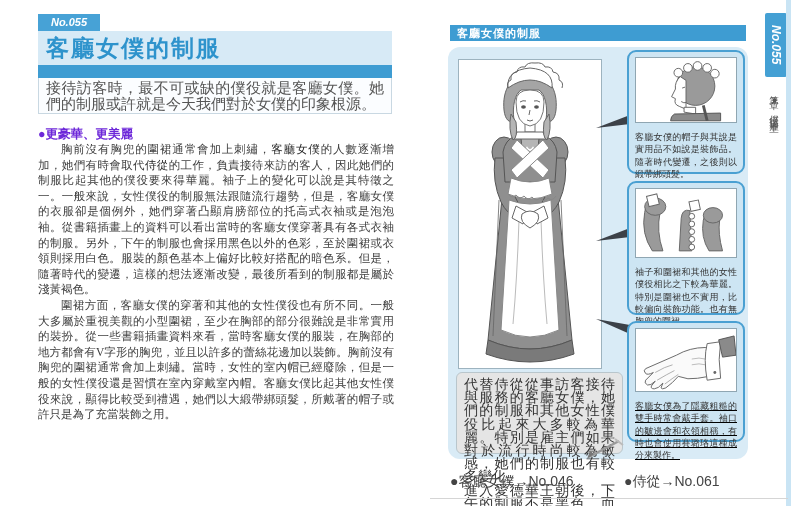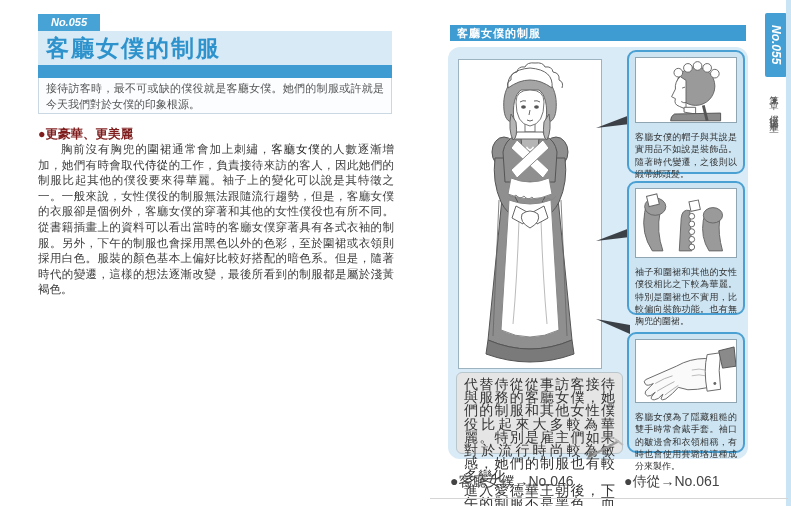--- a/index.html
+++ b/index.html
@@ -11,23 +11,23 @@
   .lp-badge { position:absolute; left:38px; top:14px; width:62px; height:17px;
     background:#47a2d6; color:#fff; font-weight:bold; font-size:11px; line-height:17px;
     text-align:center; font-style:italic; }
   .lp-titlebox { position:absolute; left:38px; top:31px; width:354px; height:34px;
     background:#d7eaf6; }
   .lp-title { font-size:23px; font-weight:bold; color:#2e93cc; line-height:34px; padding-left:8px;
     letter-spacing:2px; }
   .lp-bar { position:absolute; left:38px; top:65px; width:354px; height:13px; background:#3e9cd2; }
   .lp-intro { position:absolute; left:38px; top:78px; width:354px; height:36px;
     background:#fbfdff; border:1px solid #c9d8e2; border-top:none;
-    font-size:11px; line-height:16px; color:#555; padding:2px 7px; text-align:justify; }
+    font-size:15px; line-height:16px; color:#555; padding:2px 7px; text-align:justify; }
   .lp-heading { position:absolute; left:38px; top:126px; width:250px;
-    color:#7f1d1d; font-weight:bold; font-size:12.5px; }
+    color:#6d28d9; font-weight:bold; font-size:12.5px; }
   .lp-body { position:absolute; left:38px; top:142px; width:356px;
     font-size:11.5px; line-height:15.6px; color:#404040; text-align:justify;
     font-family:"Liberation Serif","DejaVu Serif",serif; }
   .lp-body p { text-indent:2em; }
   .lp-body b { font-weight:normal; color:#222; }
 
   
   .rp-header { position:absolute; left:450px; top:25px; width:296px; height:16px;
     background:#3e9cd2; color:#fff; font-weight:bold; font-size:11px; line-height:16px;
     padding-left:7px; letter-spacing:1px; }
@@ -39,21 +39,21 @@
     background:#e5e5e5; border:1px solid #b9c6cc; border-radius:6px;
     font-size:14px; line-height:13.2px; color:#333; padding:5px 7px; text-align:justify; }
   .rp-pen { position:absolute; left:585px; top:437px; width:40px; height:22px; }
 
   .sidebox { position:absolute; left:627px; width:118px;
     background:#cde5f3; border:2px solid #4aa0d2; border-radius:9px; padding:5px 6px; }
   .sidebox .illus { background:#fff; border:1px solid #8fa6b2; width:100%; }
   .sidebox .cap { font-size:9px; line-height:12.3px; color:#333; margin-top:4px; text-align:justify; }
   #sidebox-1 { top:50px;  height:124px; }
   #sidebox-2 { top:181px; height:134px; }
-  #sidebox-3 { top:332px; height:121px; }
+  #sidebox-3 { top:321px; height:121px;text-decoration:underline; }
 
   .arrow { position:absolute; width:34px; height:16px; }
   #arrow-1 { left:596px; top:114px; }
   #arrow-2 { left:596px; top:227px; }
   #arrow-3 { left:596px; top:318px; }
 
   .rp-footerbar { position:absolute; left:450px; top:462px; width:296px; height:9px;
     background:#87867e; }
   .rp-footerbar .tick { position:absolute; left:0; top:0; width:4px; height:9px; background:#55544e; }
   .rp-footerbar .lbl { position:absolute; left:8px; top:0; color:#fff; font-size:8px; line-height:9px;
@@ -82,21 +82,22 @@
   <div class="lp-titlebox">
     <div class="lp-title">客廳女僕的制服</div>
   </div>
   <div class="lp-bar"></div>
 
   <div class="lp-intro">接待訪客時，最不可或缺的僕役就是客廳女僕。她們的制服或許就是今天我們對於女僕的印象根源。</div>
 
   <div class="lp-heading">●更豪華、更美麗</div>
 
   <div class="lp-body">
-    <p><span>胸前沒有胸兜的圍裙通常會加上刺繡，</span><b>客廳女僕</b><span>的人數逐漸增加，她們有時會取代</span><b>侍從</b><span>的工作，負責接待來訪的客人，因此她們的制服比起其他的僕役要來得華麗。袖子上的變化可以說是其特徵之一。一般來說，女性僕役的制服無法跟隨流行趨勢，但是，客廳女僕的衣服卻是個例外，客廳女僕的穿著和其他的女性僕役也有所不同。從書籍插畫上的資料可以看出當時的客廳女僕穿著具有各式衣袖的制服。另外，下午的制服也會採用黑色以外的色彩，至於圍裙或衣領則採用白色。服裝的顏色基本上偏好比較好搭配的暗色系。但是，隨著時代的變遷，這樣的想法逐漸改變，最後所看到的制服都是屬於淺黃褐色。</span></p>
+    <p><span>胸前沒有胸兜的圍裙通常會加上刺繡，</span><b>客廳女僕</b><span>的人數逐漸增加，她們有時會取代</span><b>侍從</b><span>的工作，負責接待來訪的客人，因此她們的制服比起其他的僕役要來得華麗。袖子上的變化可以說是其特徵之一。一般來說，女性僕役的制服無法跟隨流行趨勢，但是，客廳女僕的衣服卻是個例外，她們穿著凸顯肩膀部位的托高式衣袖或是泡泡袖。從書籍插畫上的資料可以看出當時的客廳女僕穿著具有各式衣袖的制服。另外，下午的制服也會採用黑色以外的色彩，至於圍裙或衣領則採用白色。服裝的顏色基本上偏好比較好搭配的暗色系。但是，隨著時代的變遷，這樣的想法逐漸改變，最後所看到的制服都是屬於淺黃褐色。</span></p>
+    <p>圍裙方面，客廳女僕的穿著和其他的女性僕役也有所不同。一般大多屬於重視美觀的小型圍裙，至少在胸部的部分很難說是非常實用的裝扮。從一些書籍插畫資料來看，當時客廳女僕的服裝，在胸部的地方都會有V字形的胸兜，並且以許多的蕾絲花邊加以裝飾。胸前沒有胸兜的圍裙通常會加上刺繡。當時，女性的室內帽已經廢除，但是一般的女性僕役還是習慣在室內穿戴室內帽。客廳女僕比起其他女性僕役來說，顯得比較受到禮遇，她們以大緞帶綁頭髮，所戴著的帽子或許只是為了充當裝飾之用。</p>
   </div>
 
   <div class="rp-header">客廳女僕的制服</div>
 
   <div class="rp-container"></div>
 
   <div class="rp-mainillus">
     <svg width="142" height="308" viewBox="0 0 142 308">
 
       <path d="M45,118 L29,280 Q71,298 113,280 L97,118 Z" fill="#8f8f8f" stroke="#555" stroke-width="1"></path>

